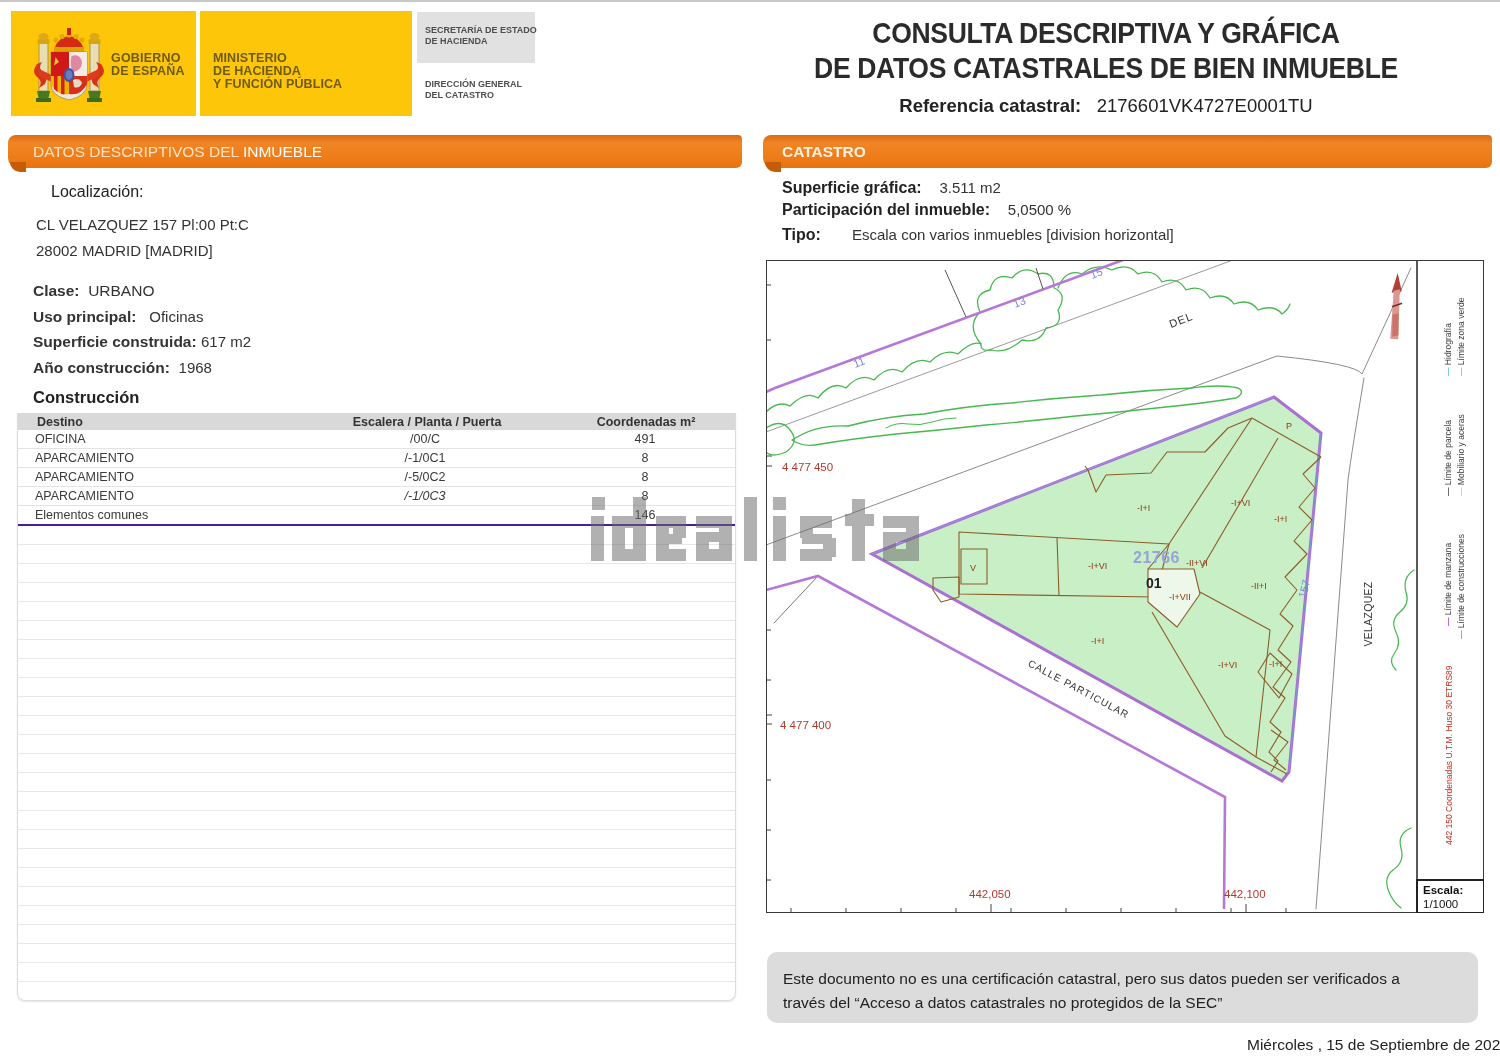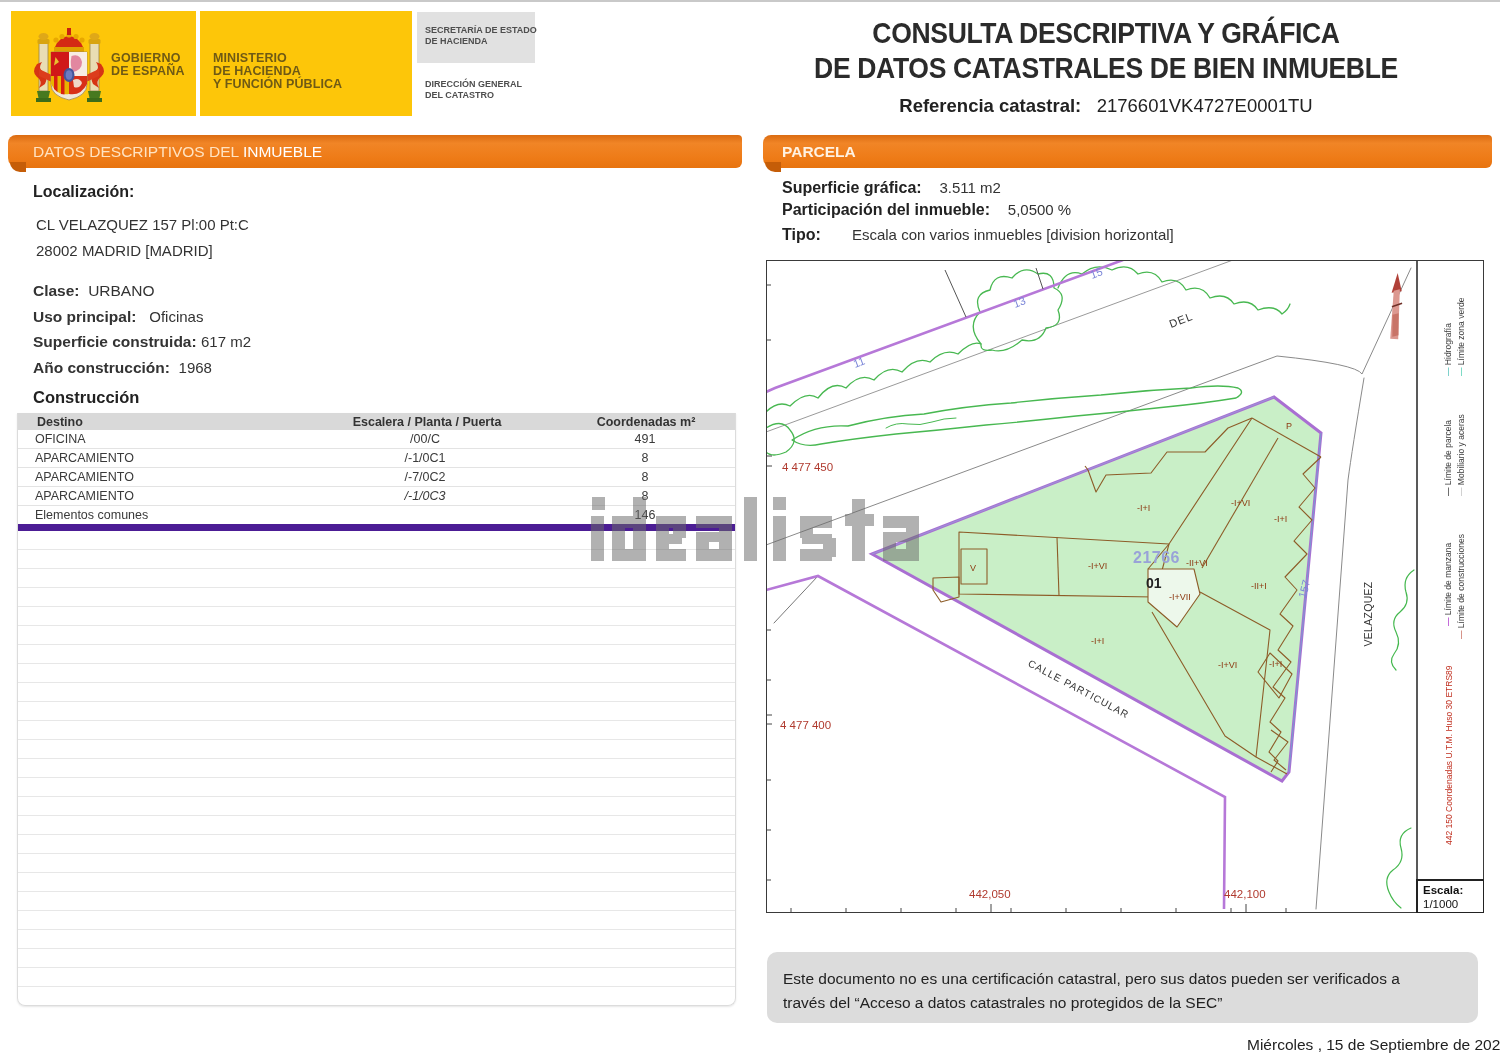--- a/index.html
+++ b/index.html
@@ -79,27 +79,27 @@
 <div class="abs" style="left:756px;top:16px;width:700px;text-align:center;font-size:30px;font-weight:bold;color:#2b2b2b;letter-spacing:-.4px;transform:scaleX(.885);transform-origin:350px 0;">CONSULTA DESCRIPTIVA Y GRÁFICA</div>
 
 <div class="abs" style="left:756px;top:51px;width:700px;text-align:center;font-size:30px;font-weight:bold;color:#2b2b2b;letter-spacing:-.4px;transform:scaleX(.885);transform-origin:350px 0;">DE DATOS CATASTRALES DE BIEN INMUEBLE</div>
 
 <div class="abs" style="left:756px;top:95px;width:700px;text-align:center;font-size:18.5px;color:#222;"><b>Referencia catastral:&nbsp;&nbsp;</b> 2176601VK4727E0001TU</div>
 
 <div class="abs" style="left:8px;top:135px;width:734px;height:33px;background:linear-gradient(#db6c12,#f18526 25%,#ee7b17 70%,#e7730f);border-radius:8px 4px 6px 10px;"></div>
 <div class="abs" style="left:33px;top:143px;font-size:15.5px;font-weight:normal;color:#ffe3c2;">DATOS DESCRIPTIVOS DEL <span style="color:#ffffff;">INMUEBLE</span></div>
 
 <div class="abs" style="left:763px;top:135px;width:729px;height:33px;background:linear-gradient(#db6c12,#f18526 25%,#ee7b17 70%,#e7730f);border-radius:8px 4px 6px 10px;"></div>
-<div class="abs" style="left:782px;top:143px;font-size:15.5px;font-weight:bold;color:#fff2e2;">PARCELA</div>
+<div class="abs" style="left:782px;top:143px;font-size:15.5px;font-weight:bold;color:#fff2e2;">CATASTRO</div>
 
 <div class="abs" style="left:10px;top:162px;width:16px;height:10px;background:#c55d08;border-radius:0 0 0 10px;"></div>
 
 <div class="abs" style="left:765px;top:162px;width:16px;height:10px;background:#c55d08;border-radius:0 0 0 10px;"></div>
 
-<div class="abs" style="left:33px;top:183px;font-size:16px;font-weight:bold;color:#222;">Localización:</div>
+<div class="abs" style="left:51px;top:183px;font-size:16px;font-weight:normal;color:#222;">Localización:</div>
 
 <div class="abs" style="left:36px;top:216px;font-size:15px;color:#333;">CL VELAZQUEZ 157 Pl:00 Pt:C</div>
 
 <div class="abs" style="left:36px;top:242px;font-size:15px;color:#333;">28002 MADRID [MADRID]</div>
 
 <div class="abs" style="left:33px;top:282px;font-size:15.5px;color:#333;"><b>Clase:</b>&nbsp; URBANO</div>
 
 <div class="abs" style="left:33px;top:308px;font-size:15.5px;color:#333;"><b>Uso principal:</b>&nbsp;&nbsp; <span style="font-size:15px;">Oficinas</span></div>
 
 <div class="abs" style="left:33px;top:333px;font-size:15.5px;color:#333;"><b>Superficie construida:</b> <span style="font-size:15px;">617 m2</span></div>
@@ -123,31 +123,31 @@
     </div>
 
 <div style="display:flex;height:18px;align-items:center;font-size:12.5px;color:#3a3a3a;border-bottom:1px solid #e3e3e3;">
       <div style="width:260px;padding-left:17px;">APARCAMIENTO</div>
       <div style="width:260px;text-align:center;">/-1/0C1</div>
       <div style="flex:1;text-align:center;">8</div>
     </div>
 
 <div style="display:flex;height:18px;align-items:center;font-size:12.5px;color:#3a3a3a;border-bottom:1px solid #e3e3e3;">
       <div style="width:260px;padding-left:17px;">APARCAMIENTO</div>
-      <div style="width:260px;text-align:center;">/-7/0C2</div>
+      <div style="width:260px;text-align:center;">/-5/0C2</div>
       <div style="flex:1;text-align:center;">8</div>
     </div>
 
 <div style="display:flex;height:18px;align-items:center;font-size:12.5px;color:#3a3a3a;border-bottom:1px solid #e3e3e3;">
       <div style="width:260px;padding-left:17px;">APARCAMIENTO</div>
       <div style="width:260px;text-align:center;font-style:italic;">/-1/0C3</div>
       <div style="flex:1;text-align:center;">8</div>
     </div>
 
-<div style="display:flex;height:18px;align-items:center;font-size:12.5px;color:#3a3a3a;border-bottom:7px solid #4c1d95;">
+<div style="display:flex;height:18px;align-items:center;font-size:12.5px;color:#3a3a3a;border-bottom:2px solid #4c1d95;">
       <div style="width:260px;padding-left:17px;">Elementos comunes</div>
       <div style="width:260px;text-align:center;"></div>
       <div style="flex:1;text-align:center;">146</div>
     </div>
 
 <div style="height:18px;border-bottom:1px solid #e7e7e7;"></div>
 <div style="height:18px;border-bottom:1px solid #e7e7e7;"></div>
 <div style="height:18px;border-bottom:1px solid #e7e7e7;"></div>
 <div style="height:18px;border-bottom:1px solid #e7e7e7;"></div>
 <div style="height:18px;border-bottom:1px solid #e7e7e7;"></div>

